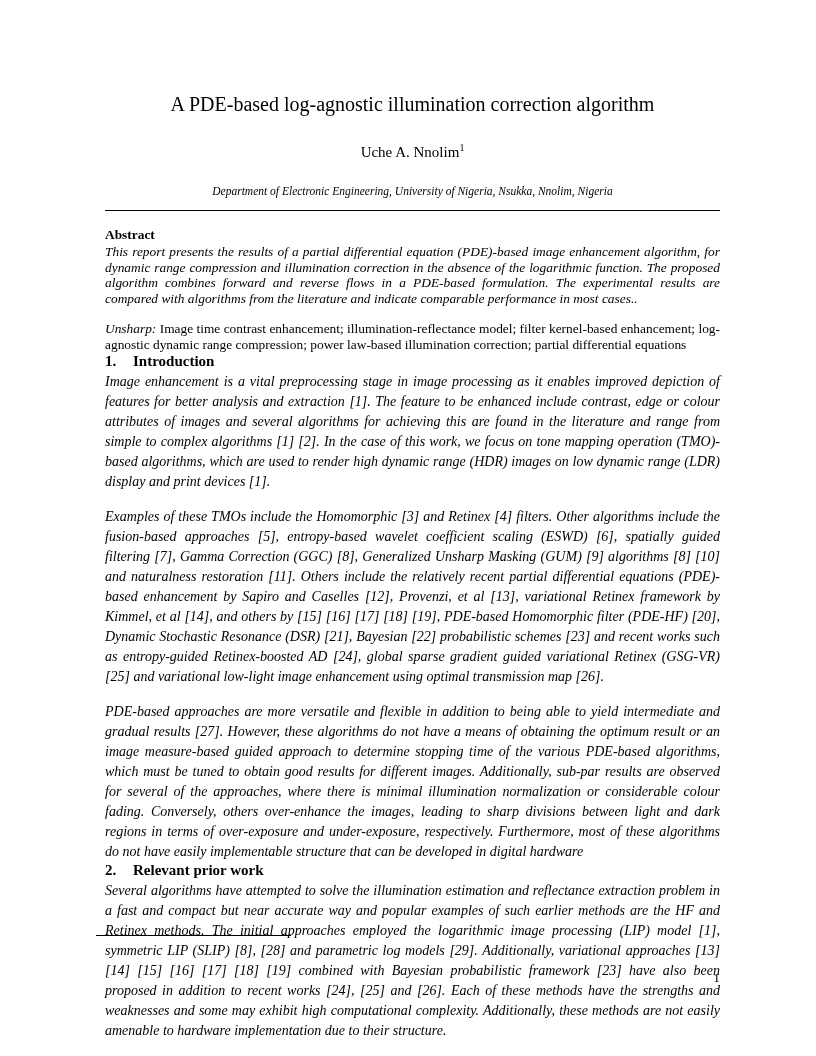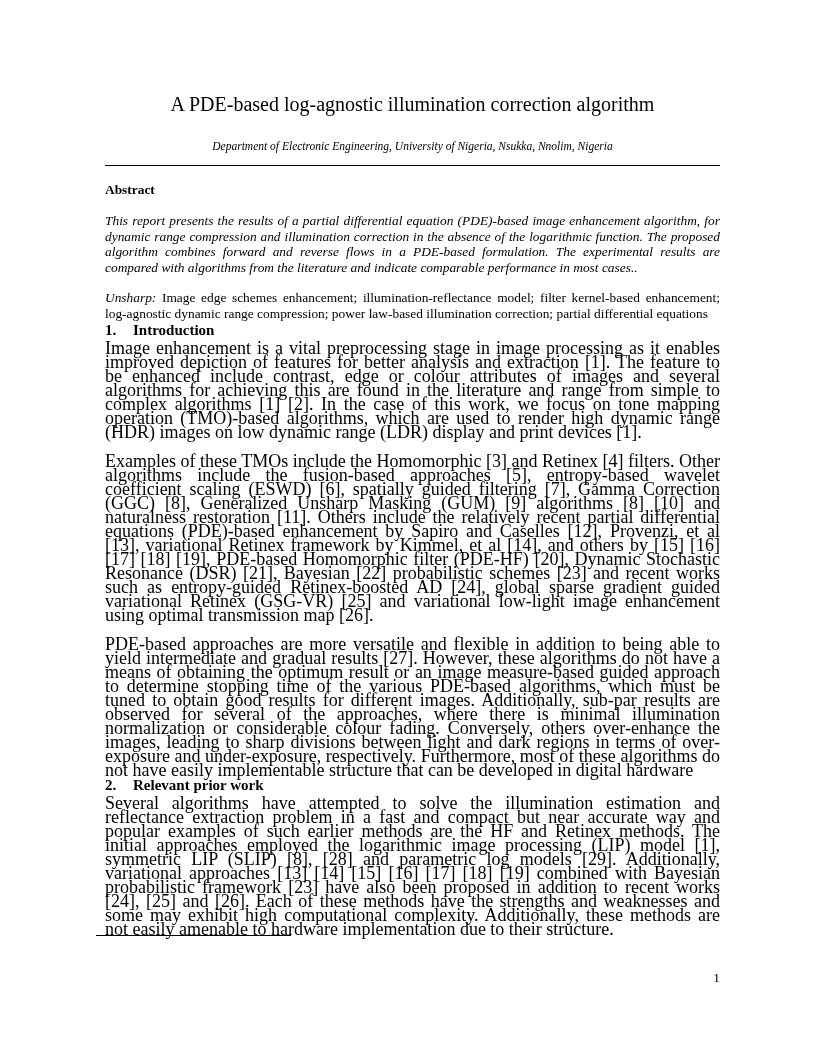--- a/index.html
+++ b/index.html
@@ -46,42 +46,43 @@
   .abstract-heading {
     font-weight: bold;
     font-size: 13.4px;
     margin-top: 16px;
   }
   .abstract-body {
     font-style: italic;
     font-size: 13.4px;
     line-height: 15.6px;
     text-align: justify;
-    margin-top: 15px;
+    margin-top: 1px;
   }
   .keywords {
     font-size: 13.4px;
     line-height: 15.6px;
     text-align: justify;
     margin-top: 15px;
   }
   .kw-label { font-style: italic; }
   .section-heading {
     font-size: 15px;
     font-weight: bold;
   }
   .sec-num {
     display: inline-block;
     width: 28px;
   }
   .para {
-    font-size: 18px;
-    line-height: 14px;
+    font-size: 14px;
+    line-height: 20px;
     text-align: justify;
     margin-top: 15px;
+    font-style: italic;
   }
   .para.first { margin-top: 2px; }
   .footnote-rule {
     position: absolute;
     left: 96px;
     top: 935px;
     width: 195px;
     border-top: 1px solid #000000;
   }
   .page-number {
@@ -91,29 +92,30 @@
     font-size: 13.4px;
   }
 </style>
 </head>
 <body>
 
 <div class="page">
 
   <h1 class="title">A PDE-based log-agnostic illumination correction algorithm</h1>
 
+  <p class="author"><span>Uche A. Nnolim</span><sup>1</sup></p>
 
   <p class="affiliation">Department of Electronic Engineering, University of Nigeria, Nsukka, Nnolim, Nigeria</p>
 
   <hr class="rule">
 
   <section>
     <p class="abstract-heading">Abstract</p>
     <p class="abstract-body">This report presents the results of a partial differential equation (PDE)-based image enhancement algorithm, for dynamic range compression and illumination correction in the absence of the logarithmic function. The proposed algorithm combines forward and reverse flows in a PDE-based formulation. The experimental results are compared with algorithms from the literature and indicate comparable performance in most cases..</p>
-    <p class="keywords"><span class="kw-label">Unsharp:</span><span> Image edge schemes enhancement; illumination-reflectance model; filter kernel-based enhancement; log-agnostic dynamic range compression; power law-based illumination correction; partial differential equations</span></p>
+    <p class="keywords"><span class="kw-label">Unsharp:</span><span> Image time contrast enhancement; illumination-reflectance model; filter kernel-based enhancement; log-agnostic dynamic range compression; power law-based illumination correction; partial differential equations</span></p>
   </section>
 
   <section>
     <h2 class="section-heading"><span class="sec-num">1.</span><span>Introduction</span></h2>
     <p class="para first">Image enhancement is a vital preprocessing stage in image processing as it enables improved depiction of features for better analysis and extraction [1]. The feature to be enhanced include contrast, edge or colour attributes of images and several algorithms for achieving this are found in the literature and range from simple to complex algorithms [1] [2]. In the case of this work, we focus on tone mapping operation (TMO)-based algorithms, which are used to render high dynamic range (HDR) images on low dynamic range (LDR) display and print devices [1].</p>
     <p class="para">Examples of these TMOs include the Homomorphic [3] and Retinex [4] filters. Other algorithms include the fusion-based approaches [5], entropy-based wavelet coefficient scaling (ESWD) [6], spatially guided filtering [7], Gamma Correction (GGC) [8], Generalized Unsharp Masking (GUM) [9] algorithms [8] [10] and naturalness restoration [11]. Others include the relatively recent partial differential equations (PDE)-based enhancement by Sapiro and Caselles [12], Provenzi, et al [13], variational Retinex framework by Kimmel, et al [14], and others by [15] [16] [17] [18] [19], PDE-based Homomorphic filter (PDE-HF) [20], Dynamic Stochastic Resonance (DSR) [21], Bayesian [22] probabilistic schemes [23] and recent works such as entropy-guided Retinex-boosted AD [24], global sparse gradient guided variational Retinex (GSG-VR) [25] and variational low-light image enhancement using optimal transmission map [26].</p>
     <p class="para">PDE-based approaches are more versatile and flexible in addition to being able to yield intermediate and gradual results [27]. However, these algorithms do not have a means of obtaining the optimum result or an image measure-based guided approach to determine stopping time of the various PDE-based algorithms, which must be tuned to obtain good results for different images. Additionally, sub-par results are observed for several of the approaches, where there is minimal illumination normalization or considerable colour fading. Conversely, others over-enhance the images, leading to sharp divisions between light and dark regions in terms of over-exposure and under-exposure, respectively. Furthermore, most of these algorithms do not have easily implementable structure that can be developed in digital hardware</p>
   </section>
 
   <section>

